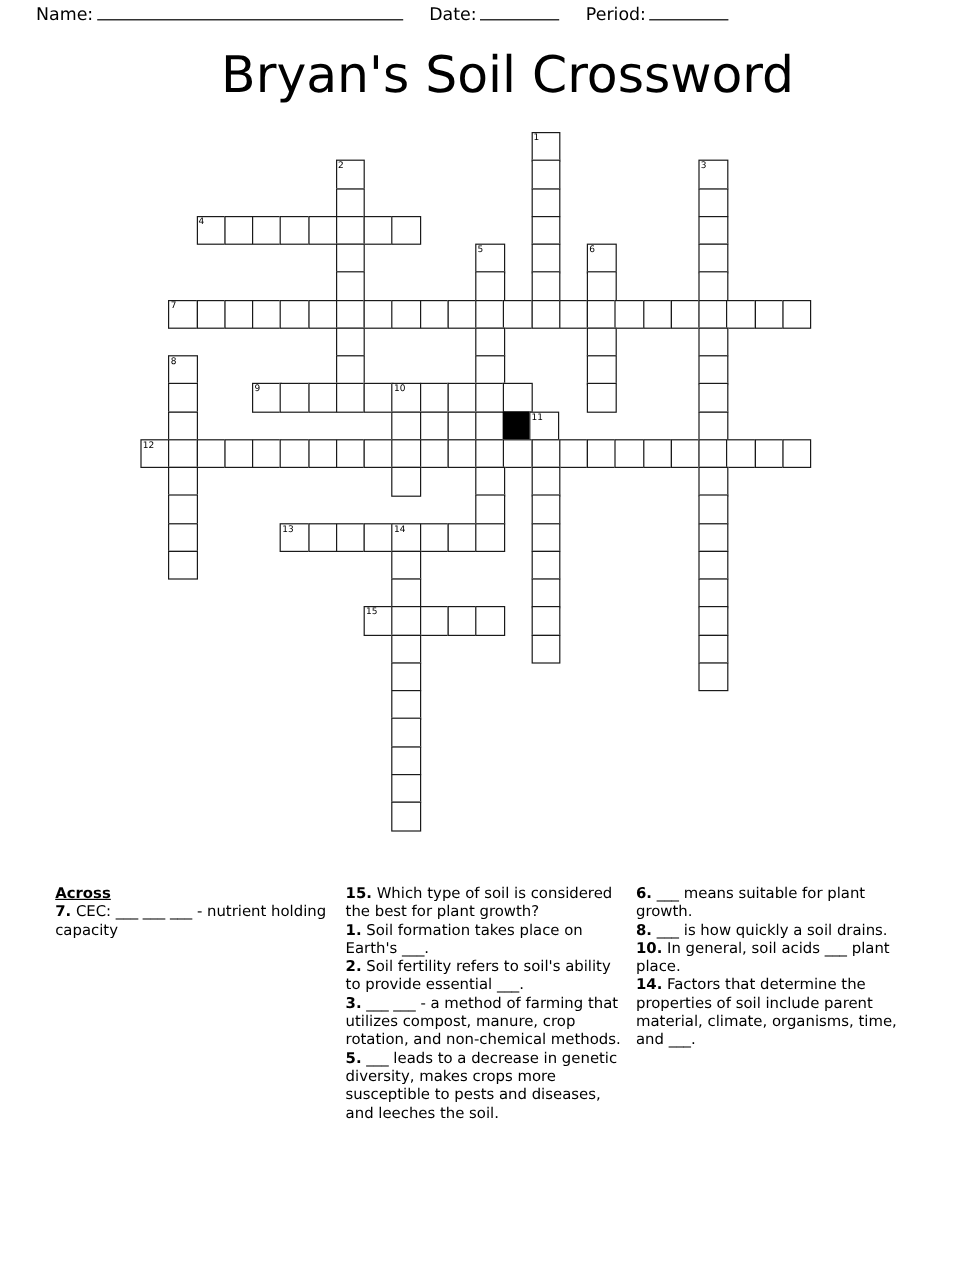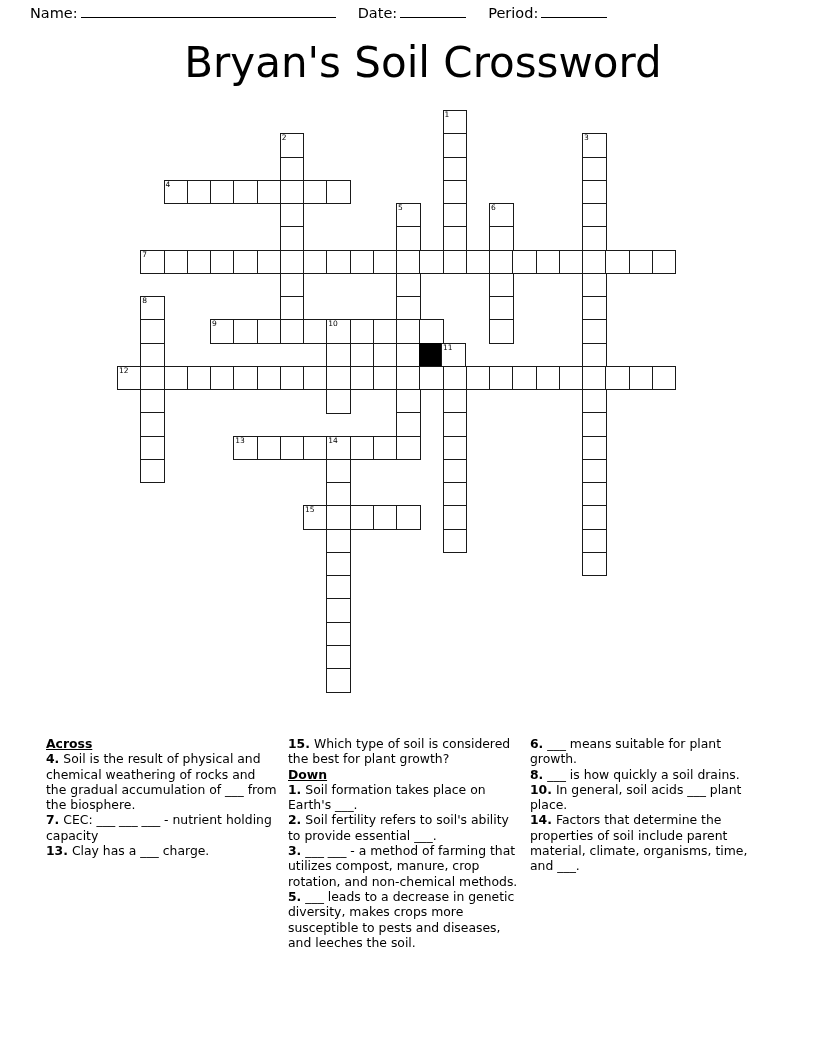--- a/index.html
+++ b/index.html
@@ -323,30 +323,27 @@
       <div class="cell" style="left: 326.25px; top: 516.5px; width: 24.55px; height: 24.55px;"></div>
       <div class="cell" style="left: 326.25px; top: 539.75px; width: 24.55px; height: 24.55px;"></div>
       <div class="cell" style="left: 326.25px; top: 563px; width: 24.55px; height: 24.55px;"></div>
     </div>
 </div>
 
 <div id="clues">
   <div class="clue-col c1">
     <div class="section-head">Across</div>
     <div id="across-col1">
-        <p class="clue"><b>4.</b><span> Soil is the result of physical and chemical weathering of rocks and the gradual accumulation of ___ from the biosphere.</span></p>
         <p class="clue"><b>7.</b><span> CEC: ___ ___ ___ - nutrient holding capacity</span></p>
-        <p class="clue"><b>13.</b><span> Clay has a ___ charge.</span></p>
       </div>
   </div>
   <div class="clue-col c2">
     <div id="across-col2">
         <p class="clue"><b>15.</b><span> Which type of soil is considered the best for plant growth?</span></p>
       </div>
-    <div class="section-head">Down</div>
     <div id="down-col2">
         <p class="clue"><b>1.</b><span> Soil formation takes place on Earth's ___.</span></p>
         <p class="clue"><b>2.</b><span> Soil fertility refers to soil's ability to provide essential ___.</span></p>
         <p class="clue"><b>3.</b><span> ___ ___ - a method of farming that utilizes compost, manure, crop rotation, and non-chemical methods.</span></p>
         <p class="clue"><b>5.</b><span> ___ leads to a decrease in genetic diversity, makes crops more susceptible to pests and diseases, and leeches the soil.</span></p>
       </div>
   </div>
   <div class="clue-col c3">
     <div id="down-col3">
         <p class="clue"><b>6.</b><span> ___ means suitable for plant growth.</span></p>

